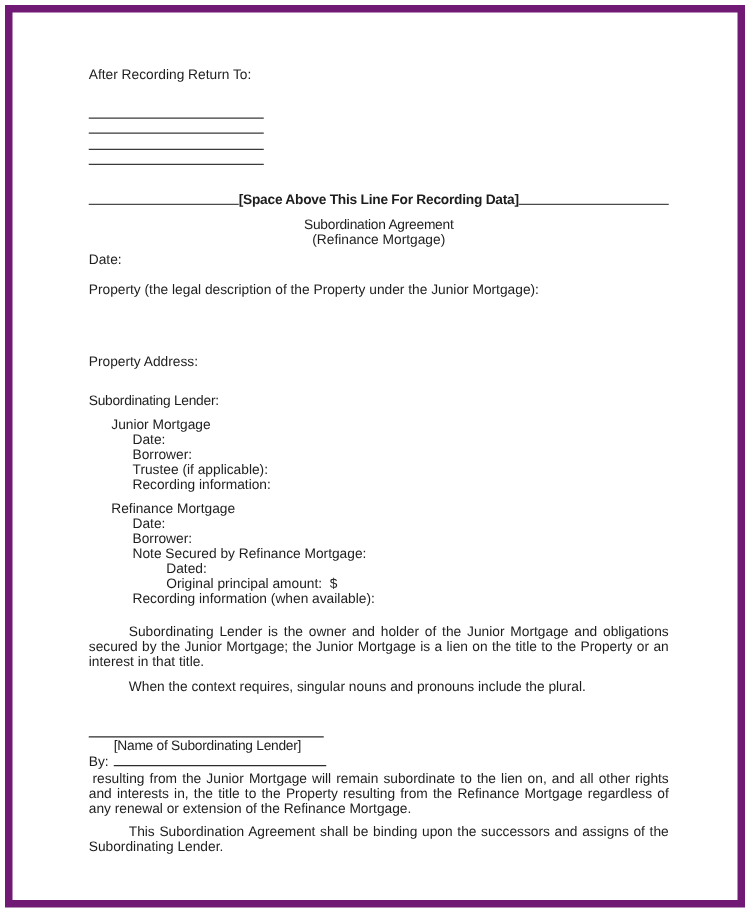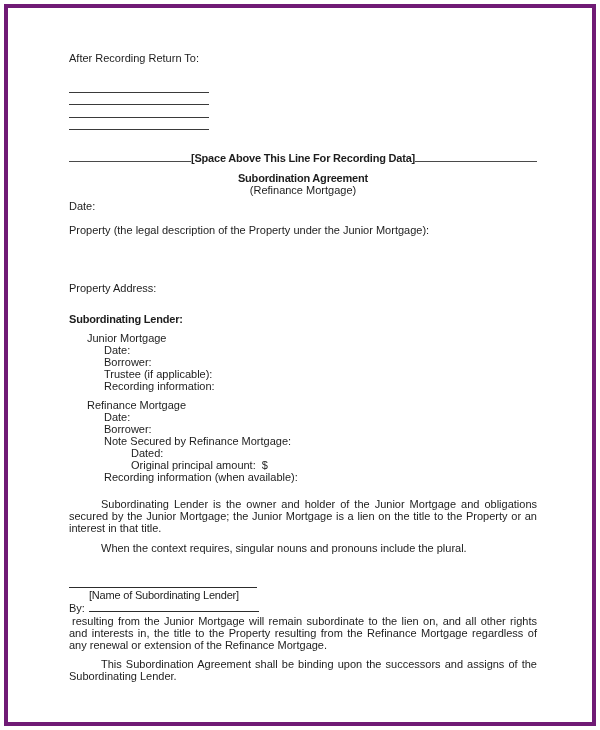--- a/index.html
+++ b/index.html
@@ -6,31 +6,31 @@
     margin: 0;
     padding: 0;
     width: 600px;
     height: 730px;
     background: #ffffff;
     overflow: hidden;
   }
   .page {
     position: absolute;
     top: 4px; left: 4px; right: 4px; bottom: 4px;
-    border: 4px solid #701a75;
+    border: 6px solid #701a75;
     background: #ffffff;
     font-family: "Liberation Sans", "DejaVu Sans", sans-serif;
     font-size: 11px;
     line-height: 12px;
     color: #1d1d1d;
   }
   .content {
     padding: 44px 55px 0 61px;
   }
-  .b { font-weight: bold; letter-spacing: -0.2px; }
+  .b { font-weight: normal; letter-spacing: -0.2px; }
 
   .blank-lines { margin-top: 16px; }
   .blank-line {
     width: 140px;
     height: 11.5px;
     border-bottom: 1px solid #3a3a3a;
   }
 
   .recording-row {
     display: flex;

